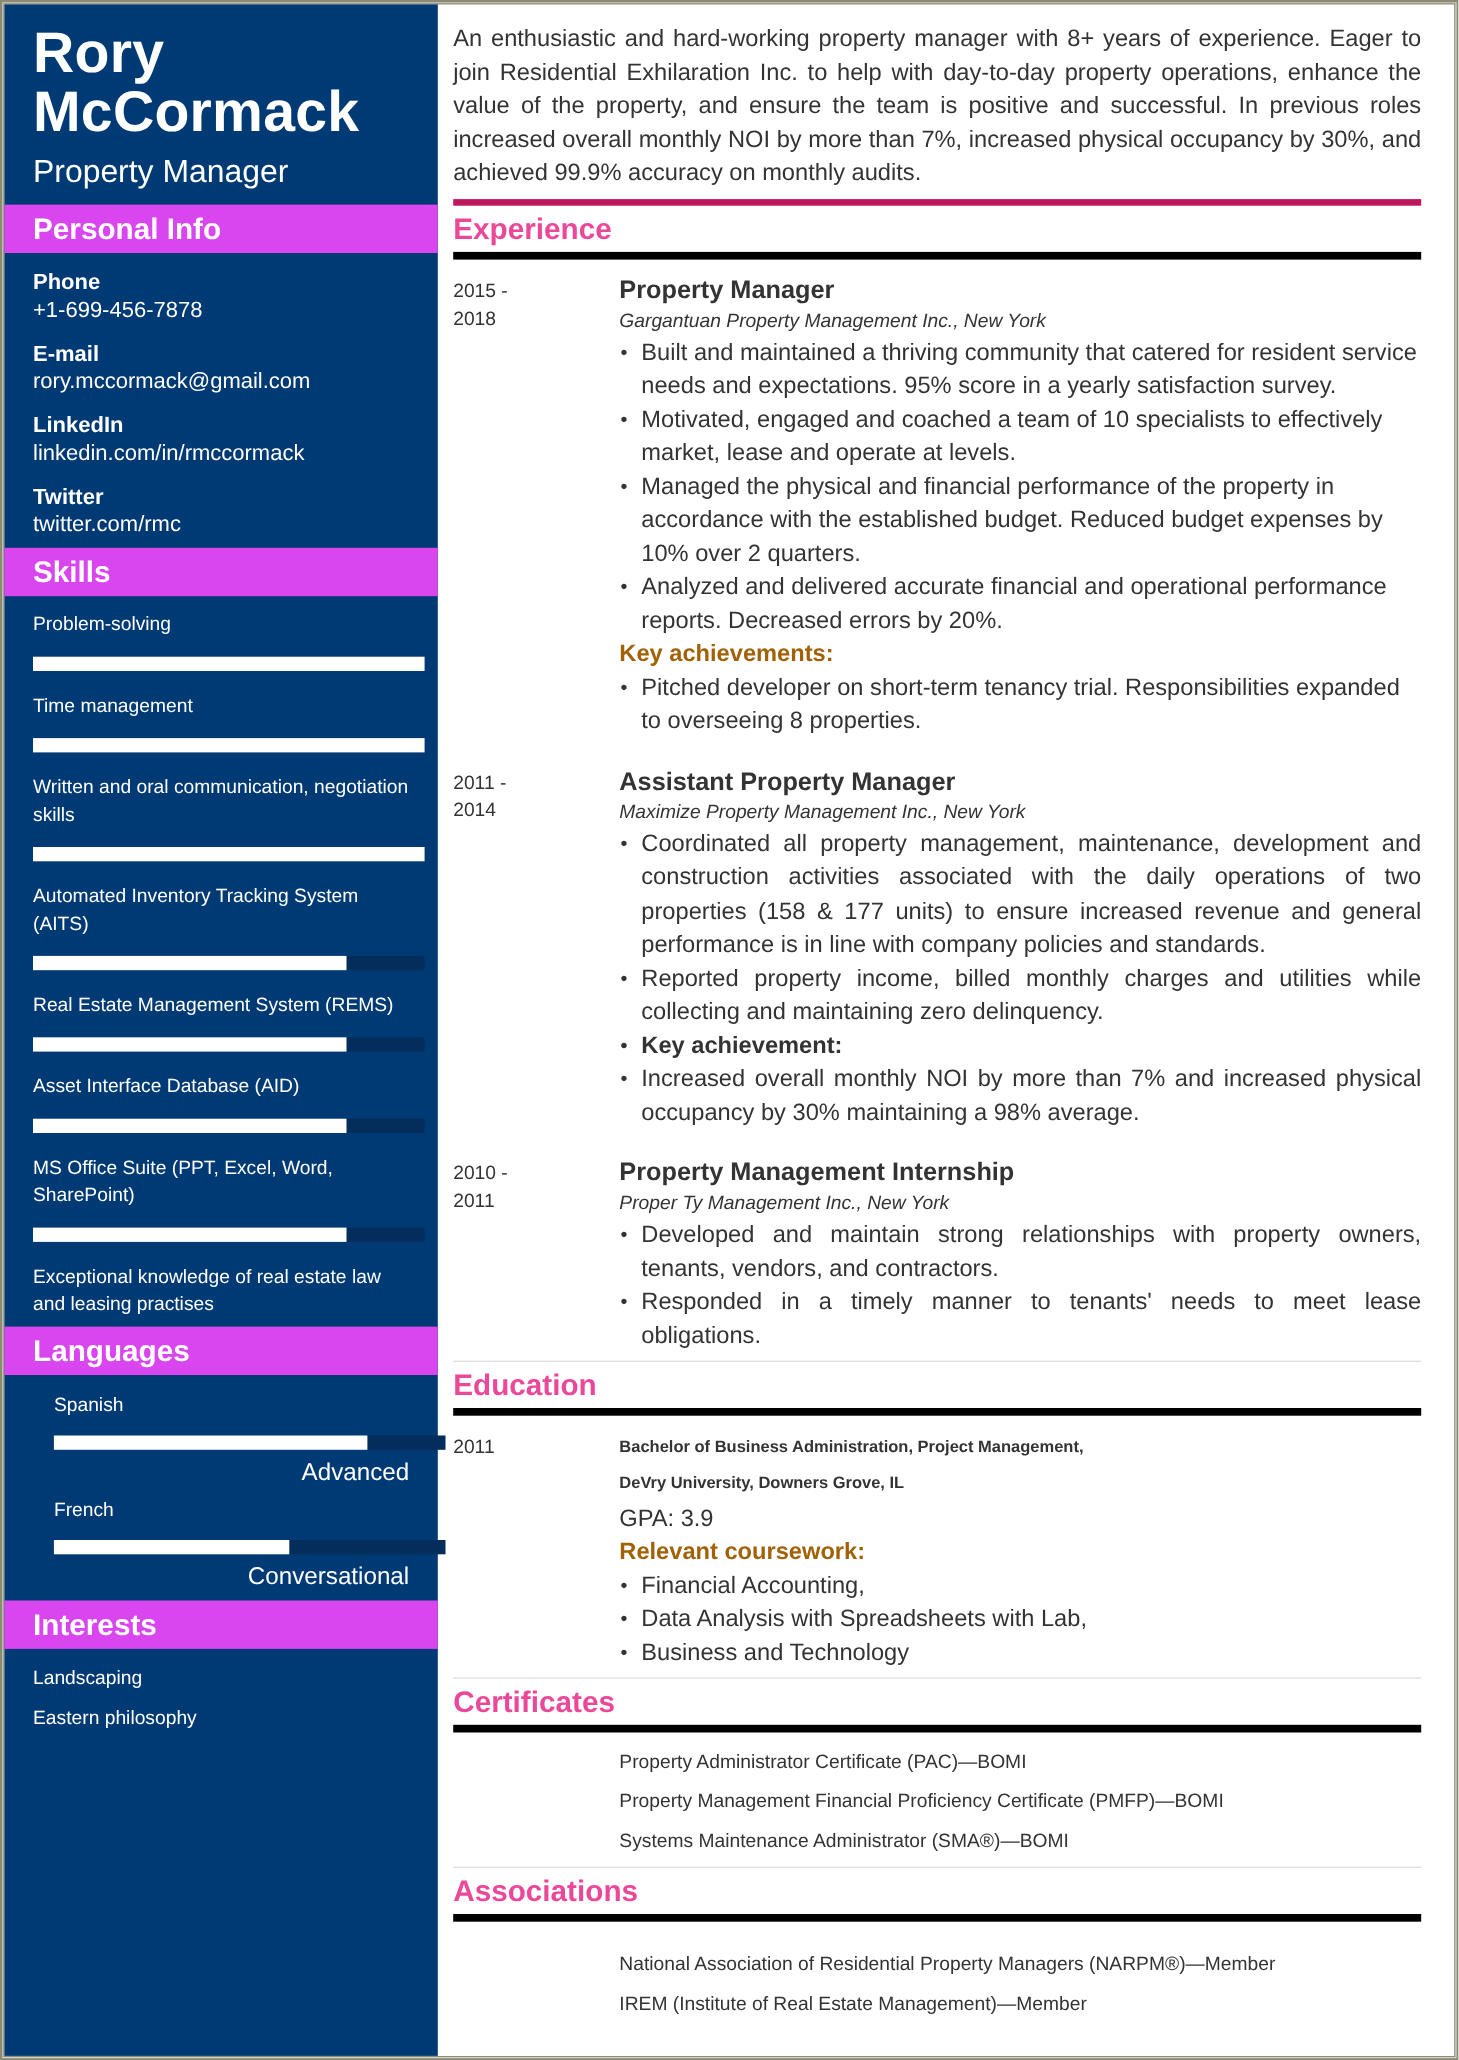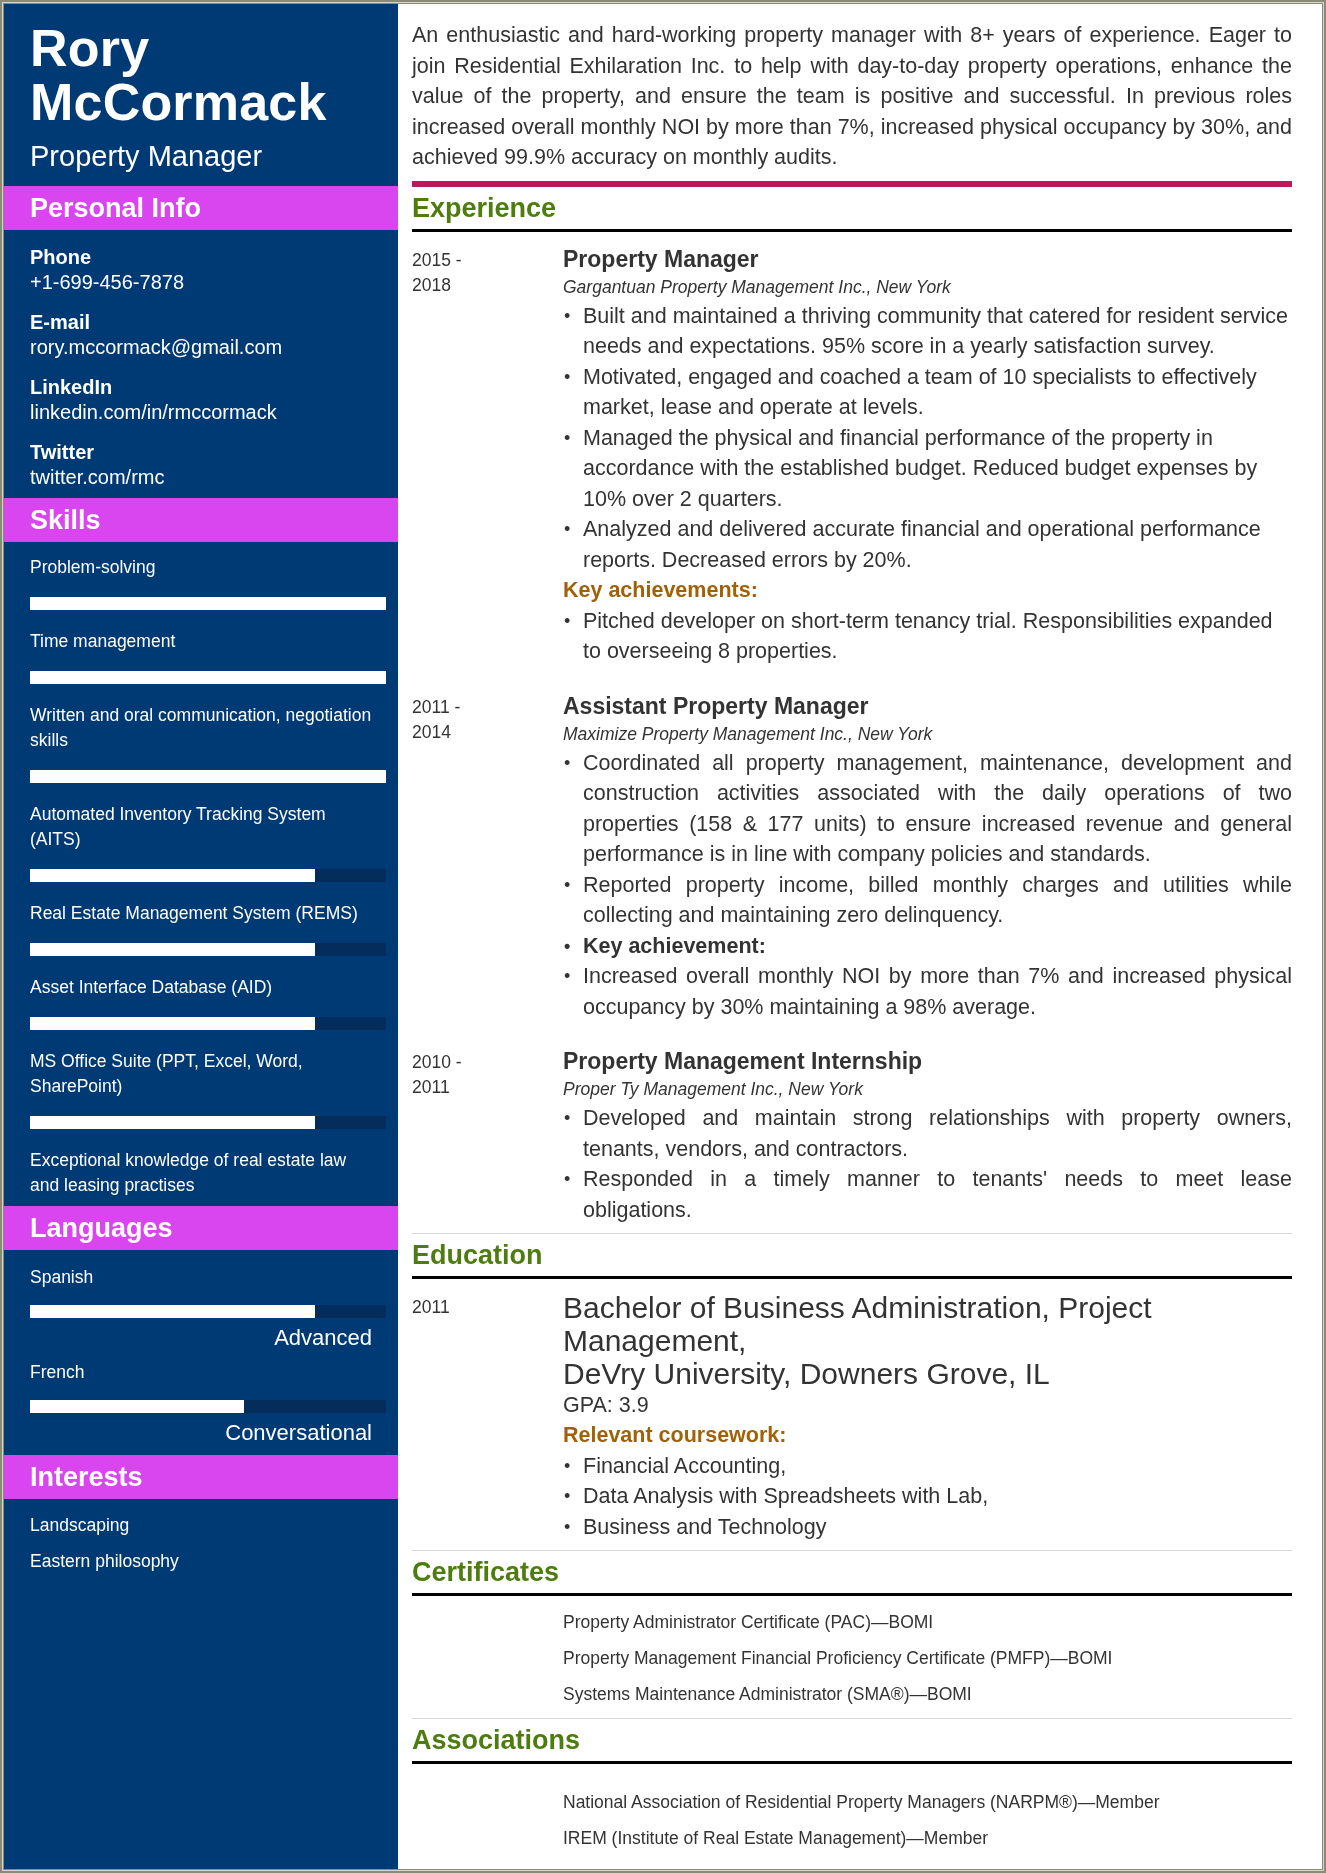--- a/index.html
+++ b/index.html
@@ -27,54 +27,54 @@
   .info-value { font-size: 20px; line-height: 26px; margin-bottom: 15px; }
   .info-block { padding-top: 15px; }
 
   .skill { padding: 0 26px; }
   .skill-name { font-size: 17.5px; line-height: 25px; }
   .bar { height: 13px; background: #052d5b; margin: 17px 0 19px 0; width: 356px; position: relative; }
   .bar-fill { position: absolute; left: 0; top: 0; bottom: 0; background: #ffffff; }
   .skills-list { padding-top: 13px; }
   .skill-last .skill-name { padding-bottom: 8px; }
 
-  .lang-list { padding-top: 15px; }
+  .lang-list { padding-top: 15px; margin-left: 19px; }
   .lang { padding: 0 26px; }
   .lang-name { font-size: 17.5px; line-height: 24px; }
   .lang .bar { margin: 16px 0 6px 0; }
   .lang-level { text-align: right; font-size: 22px; line-height: 28px; margin-bottom: 8px; }
 
   .interest-list { padding: 14px 26px 0 26px; }
   .interest { font-size: 17.5px; line-height: 24px; margin-bottom: 12px; }
 
   
   .main { flex: 1; position: relative; padding: 0 26px 0 14px; }
   .summary {
     font-size: 21.5px; line-height: 30.5px; color: #333; text-align: justify;
     padding-top: 16px; padding-bottom: 8px; border-bottom: 6px solid #be185d;
   }
   .sec-title {
-    font-weight: bold; font-size: 27px; color: #4d7c0f; line-height: 42px;
-    border-bottom: 3px solid #000000; margin-bottom: 12px;
+    font-weight: bold; font-size: 27px; color: #ec4899; line-height: 42px;
+    border-bottom: 7px solid #000000; margin-bottom: 12px;
   }
   .entry { display: flex; margin-top: 12px; }
   .entry-date { width: 151px; font-size: 17.5px; line-height: 25px; color: #333; padding-top: 4px; }
   .entry-body { flex: 1; }
   .role { font-weight: bold; font-size: 23px; line-height: 30px; color: #333; }
   .company { font-style: italic; font-size: 17.5px; line-height: 27px; color: #333; }
   ul.bullets { list-style: none; }
   ul.bullets li { position: relative; padding-left: 20px; font-size: 21.5px; line-height: 30.5px; color: #333; }
   ul.bullets li::before { content: "•"; position: absolute; left: 1px; top: 0; font-size: 18px; }
   .justify li { text-align: justify; }
   .sub-head { font-weight: bold; font-size: 21.5px; line-height: 30.5px; color: #a16207; }
   ul.bullets li.bold-li { font-weight: bold; }
   .entry-gap { height: 12px; }
   .sep { border-bottom: 1px solid #d8d8d8; }
 
-  .edu-degree { font-weight: normal; font-size: 30px; line-height: 33px; color: #333; }
+  .edu-degree { font-weight: bold; font-size: 15px; line-height: 33px; color: #333; }
   .edu-gpa { font-size: 21.5px; line-height: 30px; }
   .list-plain { padding-left: 151px; }
   .list-plain div { font-size: 17.5px; line-height: 36px; color: #333; }
 </style>
 </head>
 <body>
 
 <div class="frame"></div>
 <div class="page">
 

